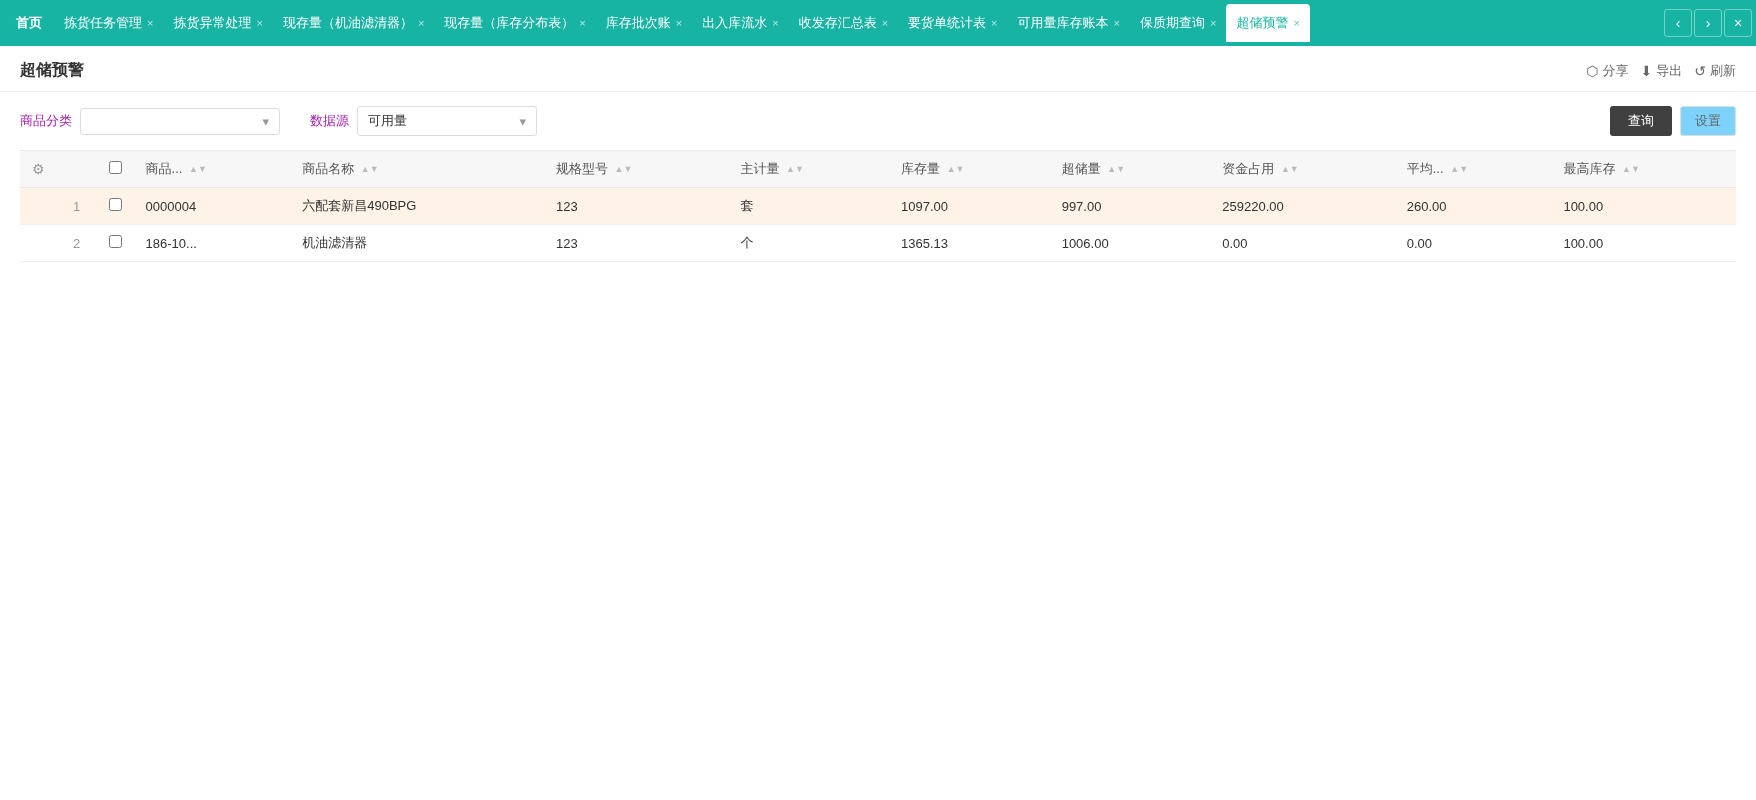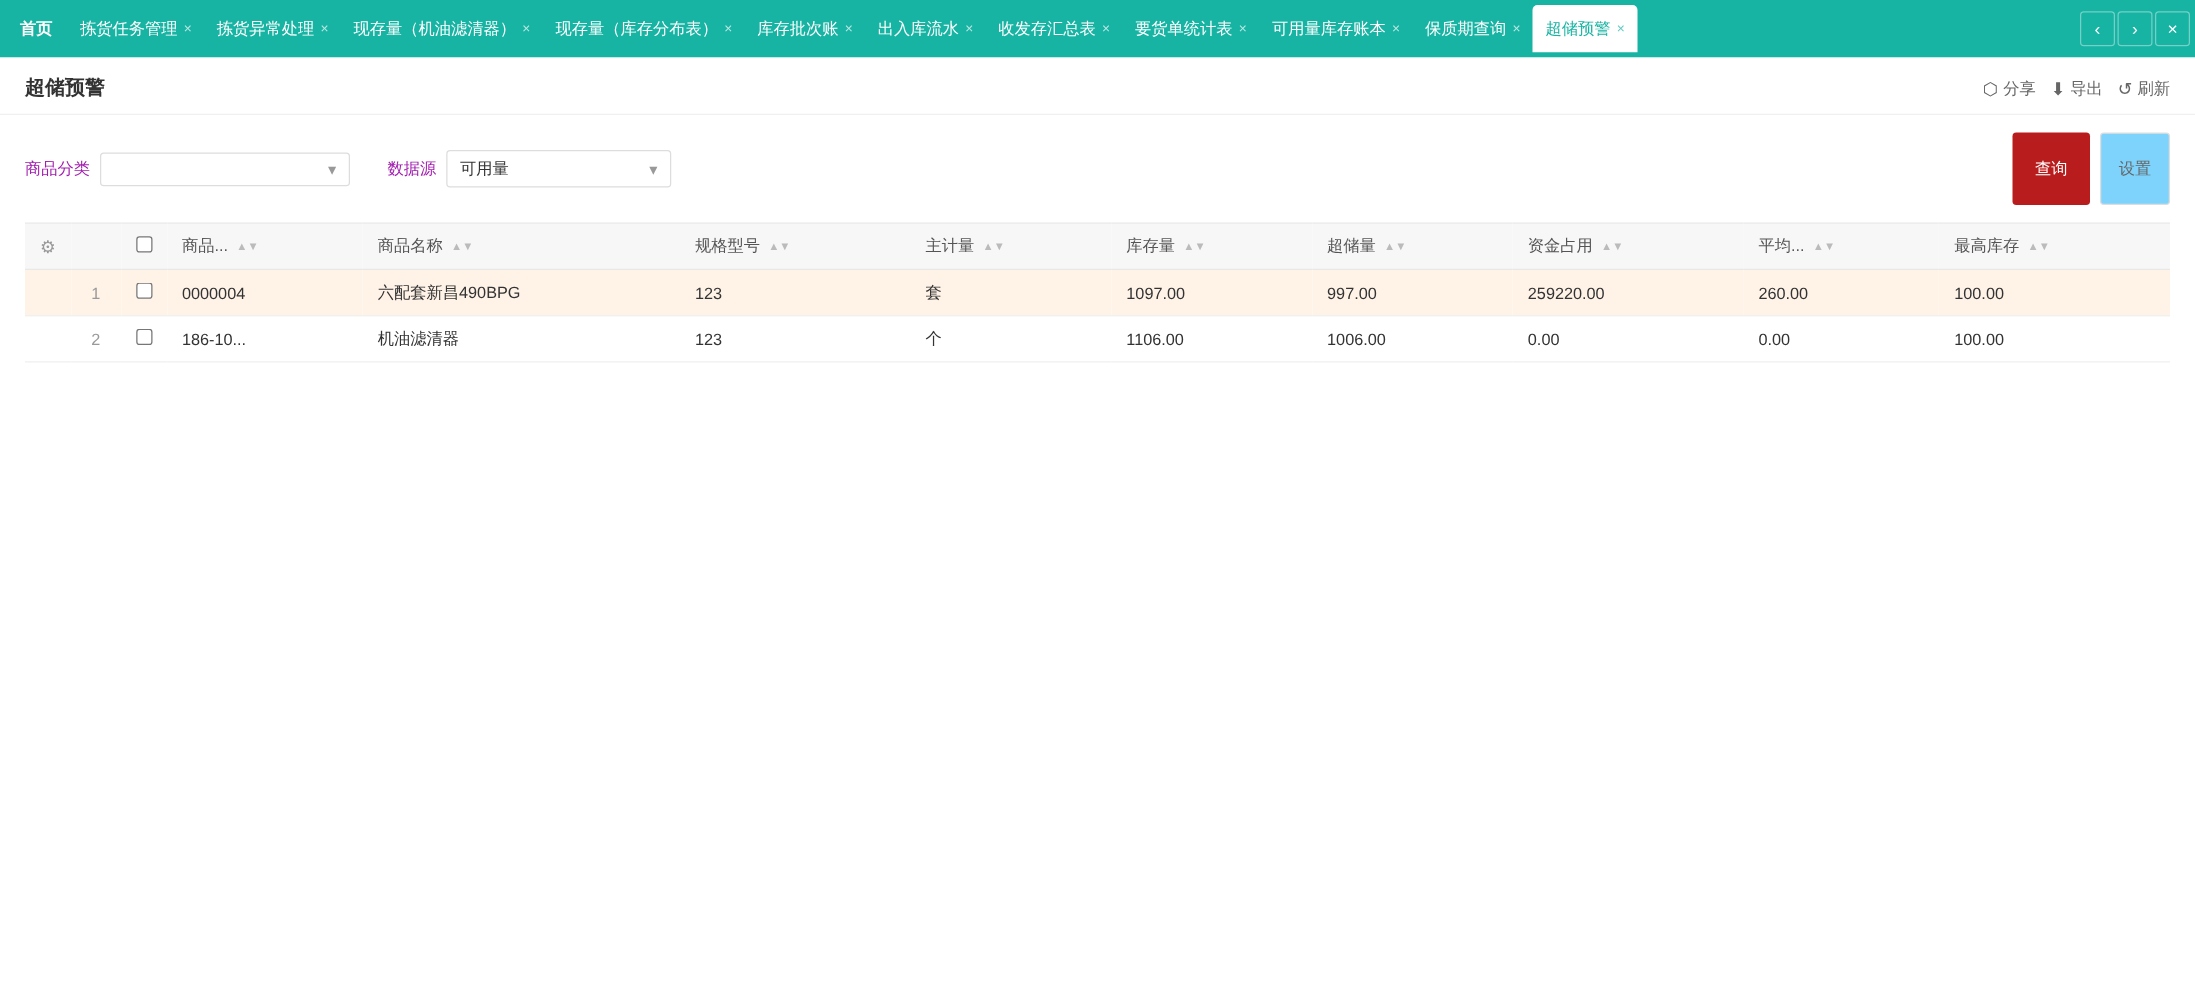--- a/index.html
+++ b/index.html
@@ -122,25 +122,25 @@
     .filter-select .chevron {
       color: #999;
       margin-left: 8px;
     }
     .filter-buttons {
       margin-left: auto;
       display: flex;
       gap: 8px;
     }
     .btn-query {
-      background: #b91c1c;
+      background: #404040;
       color: #fff;
       border: none;
       border-radius: 3px;
-      padding: 20px 18px;
+      padding: 6px 18px;
       cursor: pointer;
       font-size: 13px;
     }
     .btn-settings {
       background: #7dd3fc;
       color: #666;
       border: 1px solid #ddd;
       border-radius: 3px;
       padding: 5px 14px;
       cursor: pointer;
@@ -387,21 +387,21 @@
           <tr>
       <td class="gear-cell"></td>
       <td class="row-num">2</td>
       <td class="checkbox-cell">
         <input type="checkbox" style="">
       </td>
       <td>186-10...</td>
       <td>机油滤清器</td>
       <td>123</td>
       <td>个</td>
-      <td>1106.00</td>
+      <td>1365.13</td>
       <td>1006.00</td>
       <td>0.00</td>
       <td>0.00</td>
       <td>100.00</td>
     </tr>
         </tbody>
     </table>
   </div>
 
 </div>

